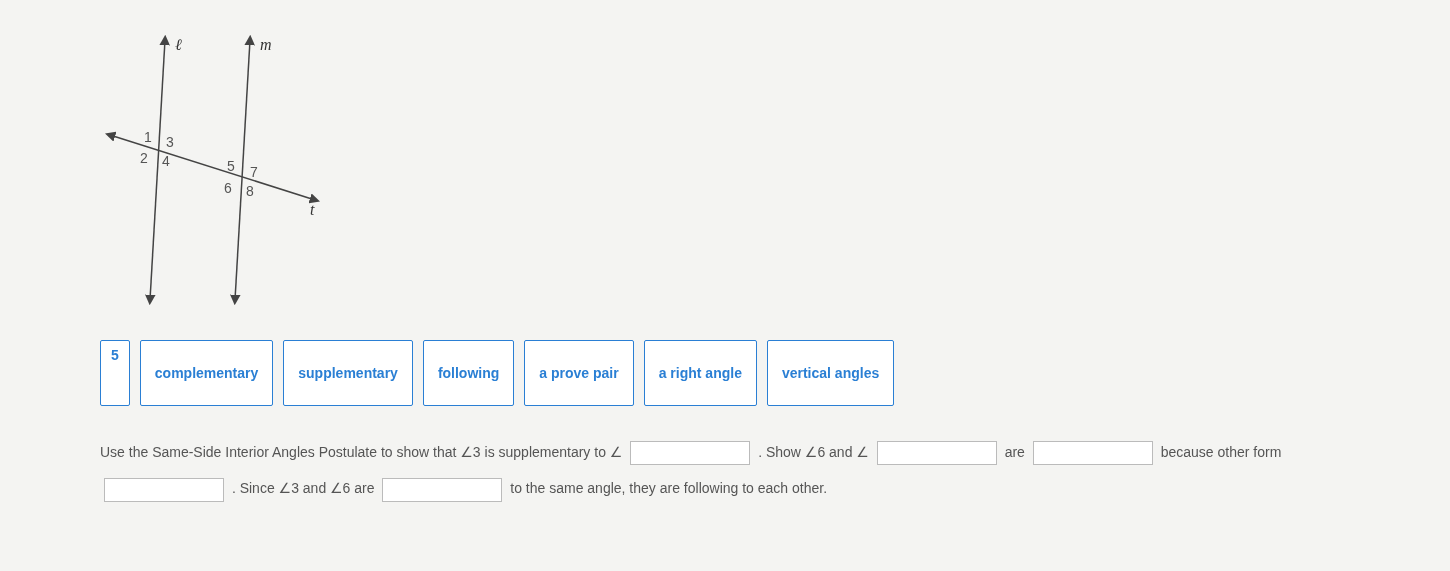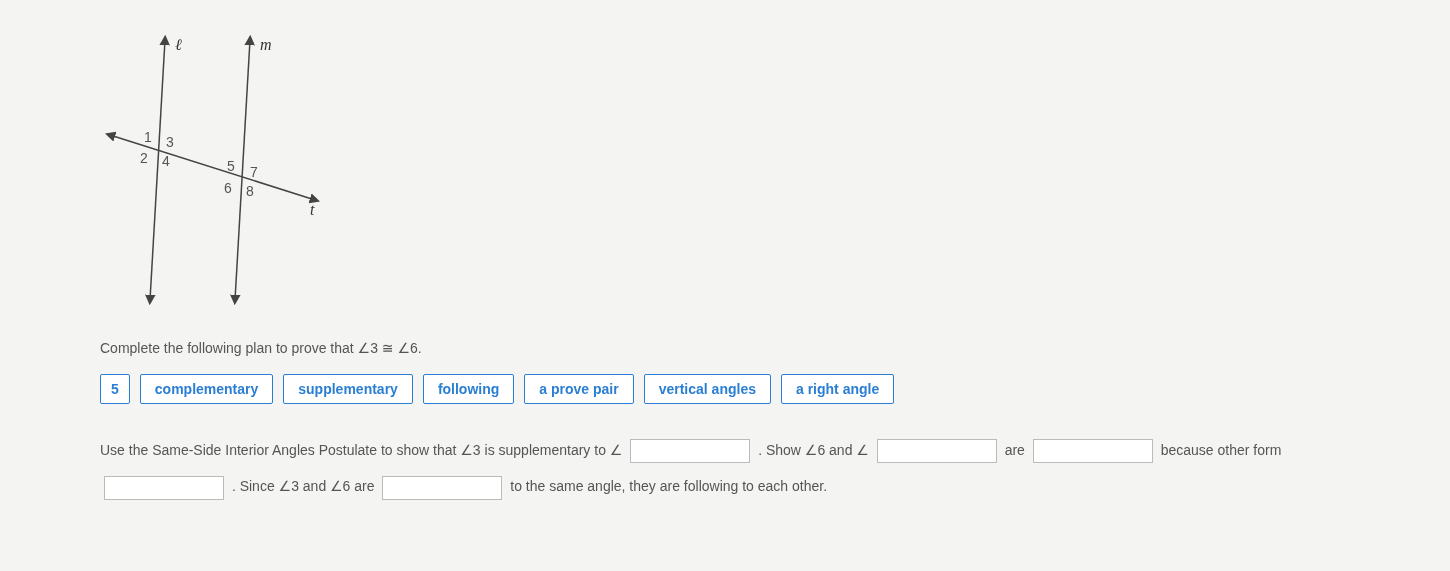--- a/index.html
+++ b/index.html
@@ -4,21 +4,21 @@
 <style>
   *{box-sizing:border-box;margin:0;padding:0}
   body{font-family:Arial,Helvetica,sans-serif;font-size:14px;color:#444;background:#f4f4f2;width:1450px;height:571px;overflow:hidden}
   .page{padding:30px 90px 30px 100px}
   .diagram-box{width:230px;height:280px;position:relative;margin-bottom:30px}
   .diagram-box svg{display:block}
   .angle-lbl{font-family:Arial;font-size:14px;fill:#555}
   .line-lbl{font-family:'Times New Roman',serif;font-style:italic;font-size:16px;fill:#333}
   .instruction{color:#555;margin:18px 0 18px 0;font-size:14px}
   .tiles{display:flex;gap:10px;margin-bottom:28px;flex-wrap:wrap}
-  .tile{border:1px solid #2a7fd4;color:#2a7fd4;background:#fff;padding:6px 14px;font-size:14px;border-radius:2px;cursor:pointer;font-weight:600}
+  .tile{border:1px solid #2a7fd4;color:#2a7fd4;background:#fff;padding:24px 14px;font-size:14px;border-radius:2px;cursor:pointer;font-weight:600}
   .tile.num{padding:6px 10px}
   .proof{line-height:2.6;color:#555;font-size:14px}
   .blank{display:inline-block;border:1px solid #bbb;background:#fff;height:24px;width:110px;vertical-align:middle;margin:0 4px}
   .blank.md{width:120px}
 </style>
 </head>
 <body>
 
 <div class="page">
 
@@ -45,30 +45,29 @@
       <text class="angle-lbl" x="40" y="133">2</text>
       <text class="angle-lbl" x="62" y="136">4</text>
 
       <text class="angle-lbl" x="127" y="141">5</text>
       <text class="angle-lbl" x="150" y="147">7</text>
       <text class="angle-lbl" x="124" y="163">6</text>
       <text class="angle-lbl" x="146" y="166">8</text>
     </svg>
   </div>
 
-  <p class="instruction">Complete the following plan to prove that ∠3 ≅ ∠6.</p>
 
   <div class="tiles">
     <div class="tile num">5</div>
     <div class="tile">complementary</div>
     <div class="tile">supplementary</div>
     <div class="tile">following</div>
     <div class="tile">a prove pair</div>
+    <div class="tile">a right angle</div>
     <div class="tile">vertical angles</div>
-    <div class="tile">a right angle</div>
   </div>
 
   <div class="proof">
     <span>Use the Same-Side Interior Angles Postulate to show that ∠3 is supplementary to ∠</span>
     <span class="blank md"></span>
     <span>. Show ∠6 and ∠</span>
     <span class="blank md"></span>
     <span> are </span>
     <span class="blank md"></span>
     <span> because other form </span>

